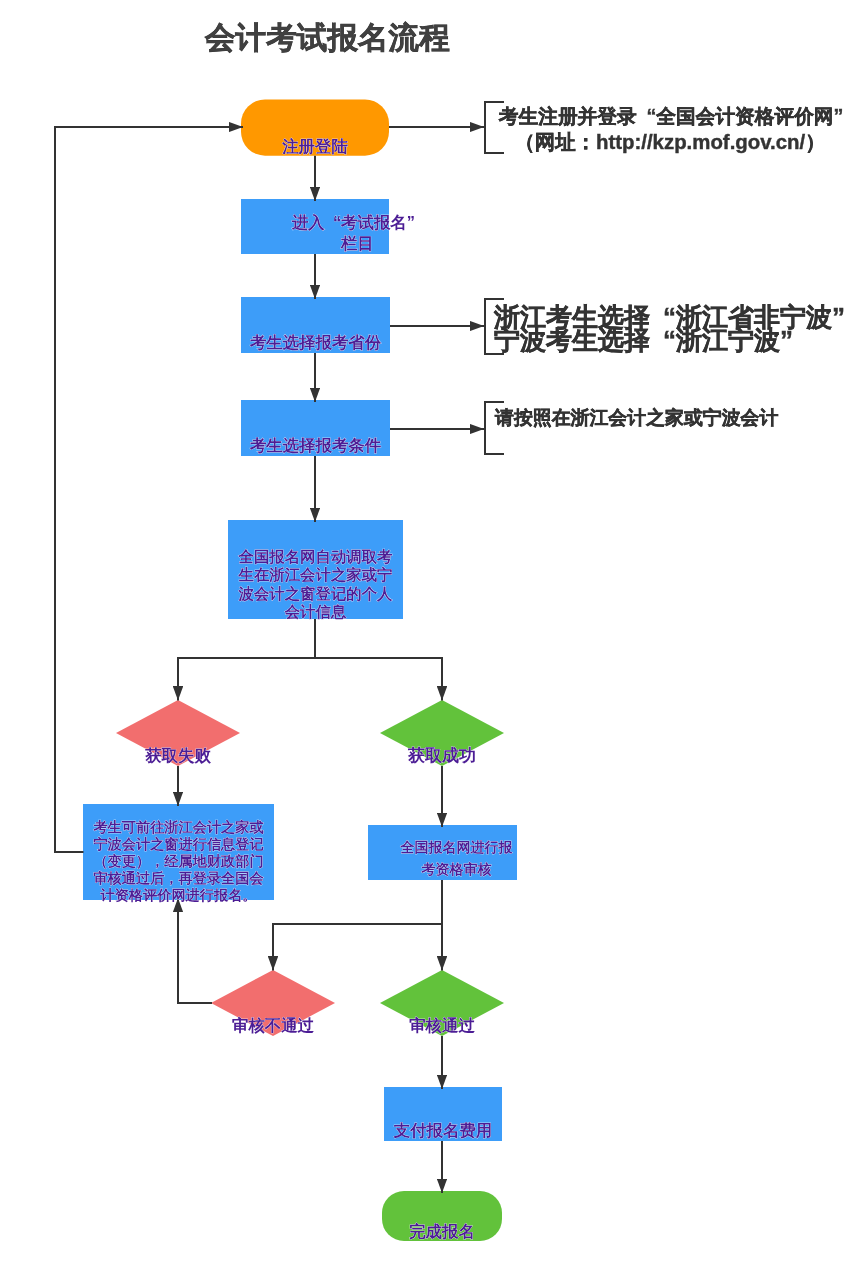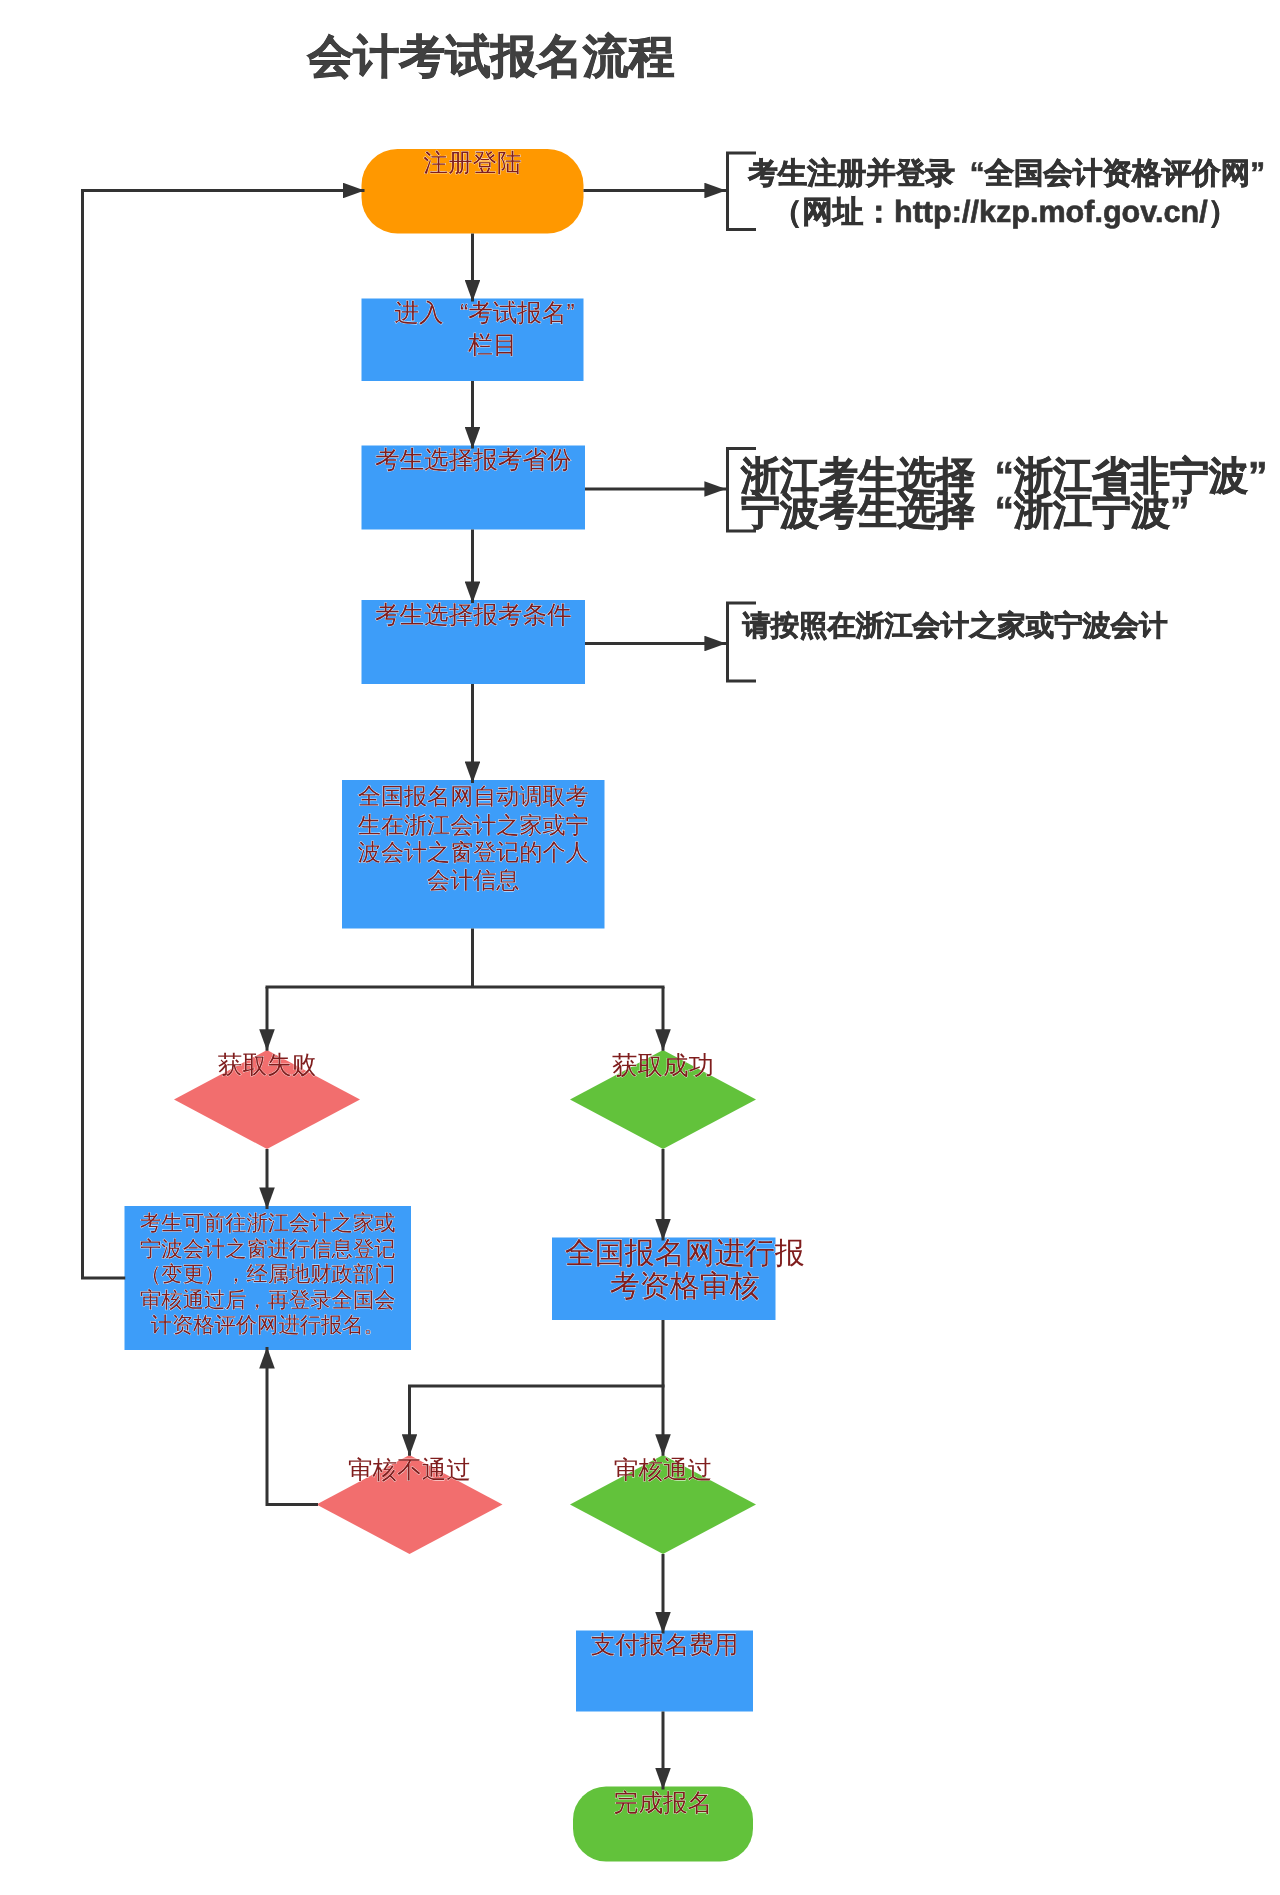--- a/index.html
+++ b/index.html
@@ -6,22 +6,22 @@
   html,body{margin:0;padding:0;background:#ffffff;-webkit-font-smoothing:antialiased;}
   body{width:853px;height:1263px;overflow:hidden;
        font-family:"Liberation Sans",sans-serif;}
   #stage{position:relative;width:853px;height:1263px;background:#ffffff;overflow:hidden;}
   svg#flow{position:absolute;left:0;top:0;display:block;}
   .conn{stroke:#333333;stroke-width:2;fill:none;stroke-linecap:butt;stroke-linejoin:miter;}
   .brk{stroke:#333333;stroke-width:2;fill:none;stroke-linecap:butt;stroke-linejoin:miter;}
   .page-title{position:absolute;left:205px;top:18px;font-size:30.5px;font-weight:bold;
               color:#404040;letter-spacing:0.1px;white-space:nowrap;
               -webkit-text-stroke:0.5px #333333;paint-order:stroke fill;}
-  .node-label{position:absolute;font-weight:normal;color:#7f1d1d;text-align:center;
-              display:flex;align-items:flex-start;justify-content:center;
+  .node-label{position:absolute;font-weight:bold;color:#4c1d95;text-align:center;
+              display:flex;align-items:flex-end;justify-content:center;
               -webkit-text-stroke:0.42px #ffffff;paint-order:stroke fill;}
   .annotation{position:absolute;font-weight:bold;color:#333333;white-space:nowrap;
               -webkit-text-stroke:0.4px #333333;paint-order:stroke fill;}
   .q-open{display:inline-block;width:1em;text-align:right;}
   .q-close{display:inline-block;width:1em;text-align:left;}
   #annotation-register-note .ln:last-child{font-size:20.4px;position:relative;left:-6px;}
 </style>
 </head>
 <body>
 
@@ -78,42 +78,42 @@
         <path class="brk" d="M 504 102 L 485 102 L 485 153 L 504 153"></path>
         <path class="brk" d="M 504 299 L 485 299 L 485 354 L 504 354"></path>
         <path class="brk" d="M 504 402 L 485 402 L 485 454 L 504 454"></path>
       </g>
   </svg>
 
   <div id="labels-layer">
       <div class="node-label" style="left: 241px; top: 99.4px; width: 148px; height: 56.3px; font-size: 16.4px; line-height: 20px;">
         <span><span class="ln">注册登陆</span></span>
       </div>
-      <div class="node-label" style="left: 241px; top: 199px; width: 175px; height: 55px; font-size: 16.4px; line-height: 21px;">
+      <div class="node-label" style="left: 241px; top: 199px; width: 175px; height: 55px; font-size: 16.4px; line-height: 21px; padding-left: 29px;">
         <span><span class="ln">进入<span class="q-open">“</span>考试报名<span class="q-close">”</span></span><br><span class="ln">栏目</span></span>
       </div>
       <div class="node-label" style="left: 241px; top: 297px; width: 149px; height: 56px; font-size: 16.4px; line-height: 21px;">
         <span><span class="ln">考生选择报考省份</span></span>
       </div>
       <div class="node-label" style="left: 241px; top: 400px; width: 149px; height: 56px; font-size: 16.4px; line-height: 21px;">
         <span><span class="ln">考生选择报考条件</span></span>
       </div>
       <div class="node-label" style="left: 228px; top: 523px; width: 175px; height: 99px; font-size: 15.4px; line-height: 18.6px;">
         <span><span class="ln">全国报名网自动调取考</span><br><span class="ln">生在浙江会计之家或宁</span><br><span class="ln">波会计之窗登记的个人</span><br><span class="ln">会计信息</span></span>
       </div>
       <div class="node-label" style="left: 116px; top: 700px; width: 124px; height: 66px; font-size: 16.4px; line-height: 21px;">
         <span><span class="ln">获取失败</span></span>
       </div>
       <div class="node-label" style="left: 380px; top: 700px; width: 124px; height: 66px; font-size: 17px; line-height: 21px;">
         <span><span class="ln">获取成功</span></span>
       </div>
       <div class="node-label" style="left: 83px; top: 808px; width: 191px; height: 96px; font-size: 14.2px; line-height: 17.1px;">
         <span><span class="ln">考生可前往浙江会计之家或</span><br><span class="ln">宁波会计之窗进行信息登记</span><br><span class="ln">（变更），经属地财政部门</span><br><span class="ln">审核通过后，再登录全国会</span><br><span class="ln">计资格评价网进行报名。</span></span>
       </div>
-      <div class="node-label" style="left: 368px; top: 825px; width: 177px; height: 55px; font-size: 20px; line-height: 22px;">
+      <div class="node-label" style="left: 368px; top: 825px; width: 177px; height: 55px; font-size: 14px; line-height: 22px;">
         <span><span class="ln">全国报名网进行报</span><br><span class="ln">考资格审核</span></span>
       </div>
       <div class="node-label" style="left: 211px; top: 970px; width: 124px; height: 66px; font-size: 16.4px; line-height: 21px;">
         <span><span class="ln">审核不通过</span></span>
       </div>
       <div class="node-label" style="left: 380px; top: 970px; width: 124px; height: 66px; font-size: 16.4px; line-height: 21px;">
         <span><span class="ln">审核通过</span></span>
       </div>
       <div class="node-label" style="left: 384px; top: 1087px; width: 118px; height: 54px; font-size: 16.4px; line-height: 21px;">
         <span><span class="ln">支付报名费用</span></span>

